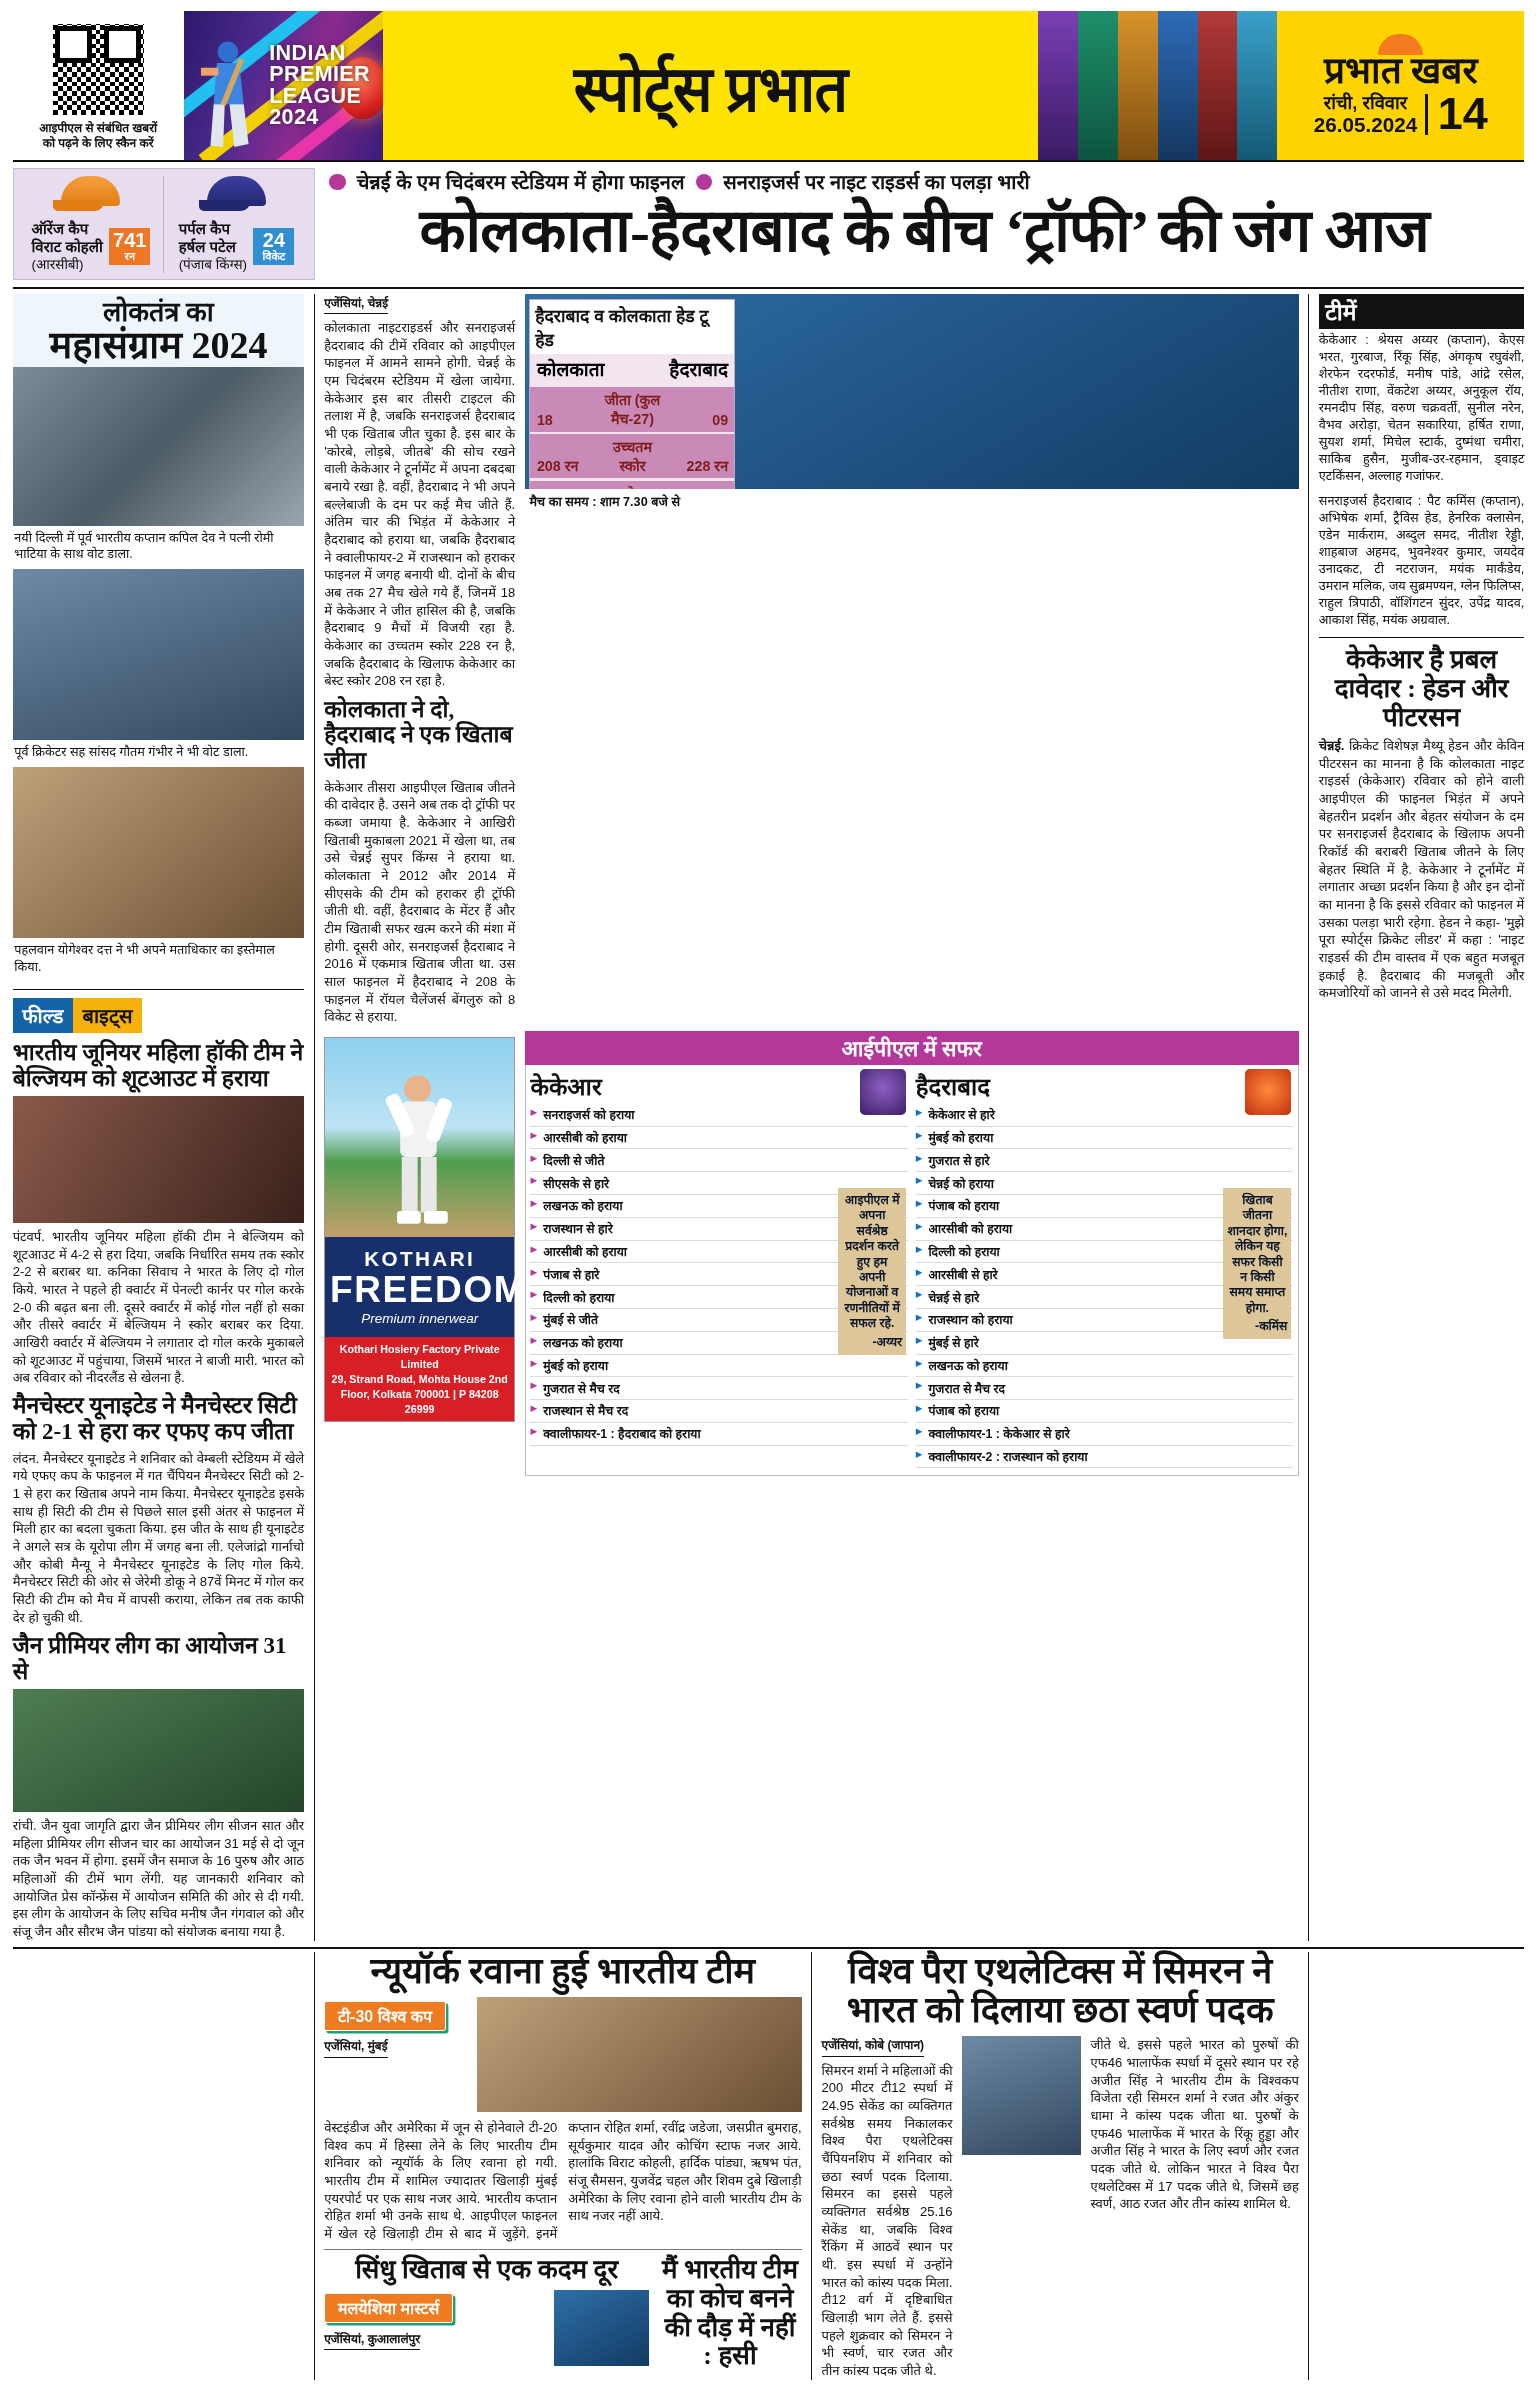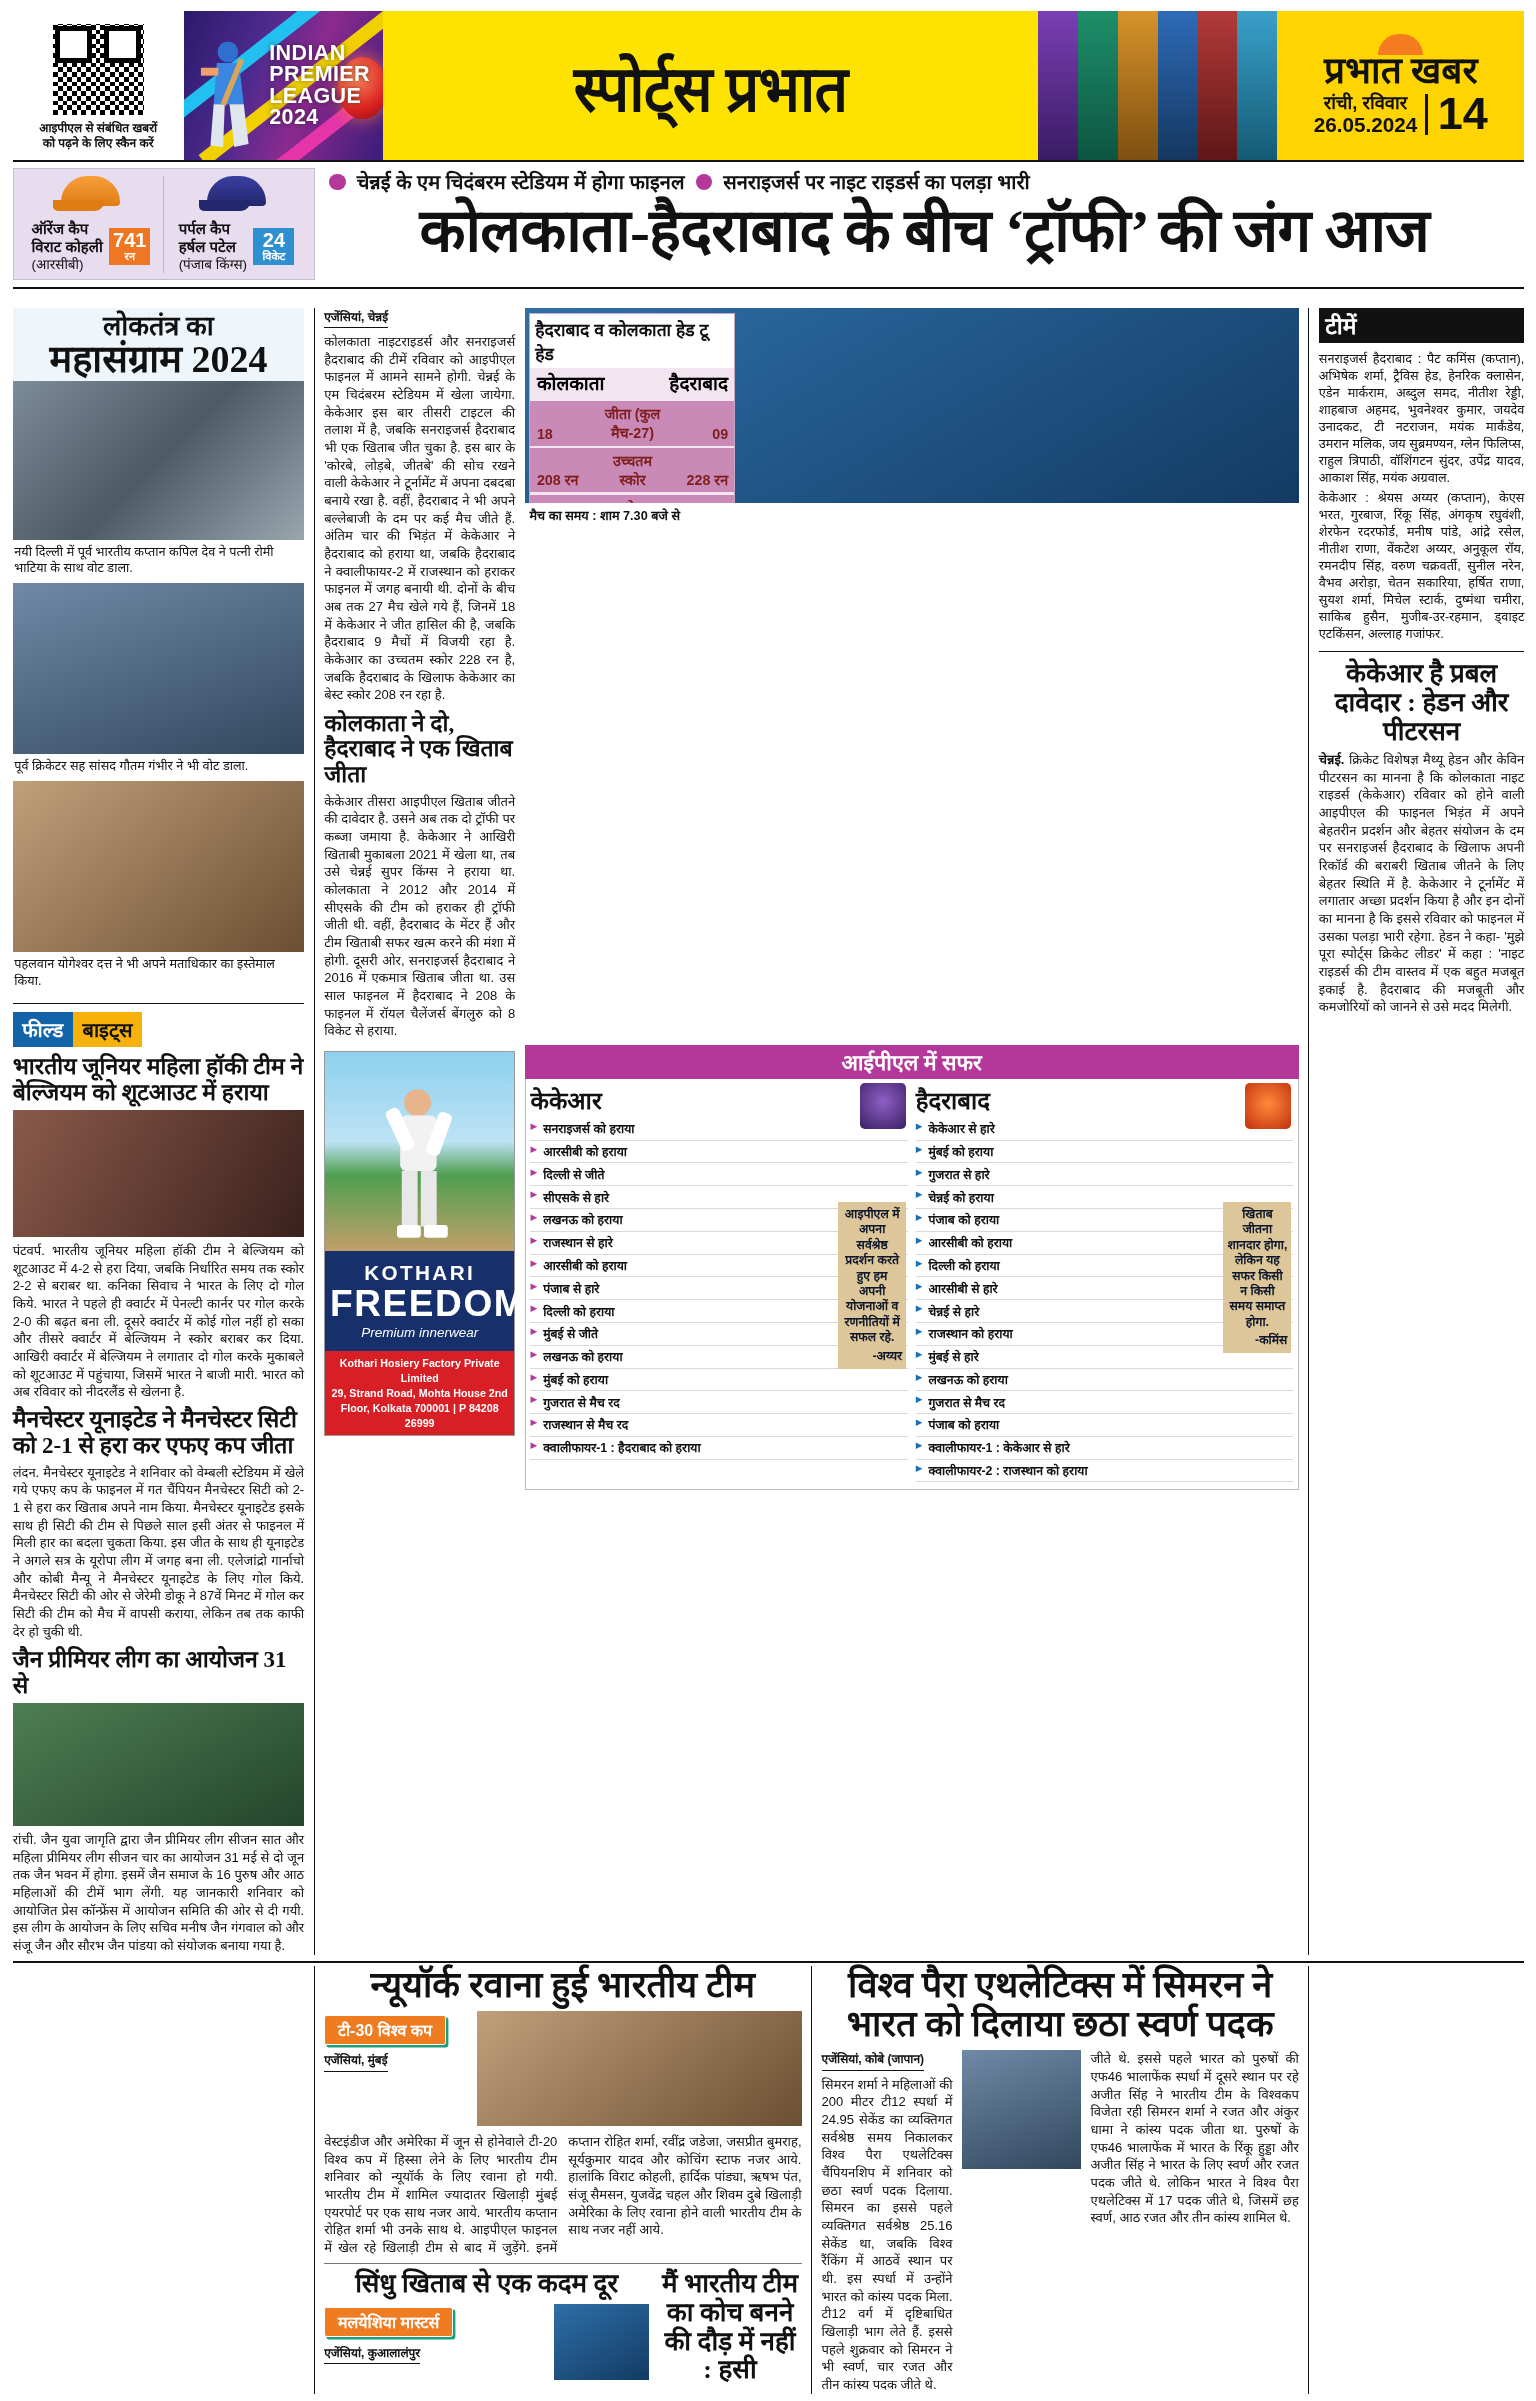--- a/index.html
+++ b/index.html
@@ -137,21 +137,21 @@
     font-size: 60px; font-weight: 900; color:#111; line-height:1.06; margin-top:4.8px;
     font-family:"Liberation Serif", serif; letter-spacing:-0.8px; text-align:center;
   }
   .rule-thick { border-top:2.4px solid #111; margin-top:6.4px; }
 
   
   .main-grid {
     display:grid;
     grid-template-columns: 302px 1fr 215px;
     gap: 0px;
-    margin-top: 19px;
+    margin-top: 5px;
   }
   .col { padding: 0 9.5px; }
   .col-left  { border-right:1.6px solid #111; padding-left:0; }
   .col-mid   { border-right:1.6px solid #111; }
   .col-right { padding-right:0; }
 
   .lok-logo { text-align:center; padding:4.8px 0 3.2px; background:#eef6fb; position:relative;}
   .lok-l1 { font-size:27px; font-weight:900; color:#111; font-family:"Liberation Serif",serif; line-height:1;}
   .lok-l2 { font-size:38px; font-weight:900; color:#111; font-family:"Liberation Serif",serif; line-height:1;}
   .lok-l2 .yr { color:#111; }
@@ -517,22 +517,22 @@
                 <span class="src">-कमिंस</span>
               </div>
             </div>
           </div>
         </div>
       </div>
     </div>
 
     <div class="col col-right">
       <div class="teams-bar">टीमें</div>
+      <div class="teams-body">केकेआर : श्रेयस अय्यर (कप्तान), केएस भरत, गुरबाज, रिंकू सिंह, अंगकृष रघुवंशी, शेरफेन रदरफोर्ड, मनीष पांडे, आंद्रे रसेल, नीतीश राणा, वेंकटेश अय्यर, अनुकूल रॉय, रमनदीप सिंह, वरुण चक्रवर्ती, सुनील नरेन, वैभव अरोड़ा, चेतन सकारिया, हर्षित राणा, सुयश शर्मा, मिचेल स्टार्क, दुष्मंथा चमीरा, साकिब हुसैन, मुजीब-उर-रहमान, ड्वाइट एटकिंसन, अल्लाह गजांफर.</div>
       <div class="teams-body" style="margin-top:4.8px">सनराइजर्स हैदराबाद : पैट कमिंस (कप्तान), अभिषेक शर्मा, ट्रैविस हेड, हेनरिक क्लासेन, एडेन मार्कराम, अब्दुल समद, नीतीश रेड्डी, शाहबाज अहमद, भुवनेश्वर कुमार, जयदेव उनादकट, टी नटराजन, मयंक मार्कंडेय, उमरान मलिक, जय सुब्रमण्यन, ग्लेन फिलिप्स, राहुल त्रिपाठी, वॉशिंगटन सुंदर, उपेंद्र यादव, आकाश सिंह, मयंक अग्रवाल.</div>
-      <div class="teams-body">केकेआर : श्रेयस अय्यर (कप्तान), केएस भरत, गुरबाज, रिंकू सिंह, अंगकृष रघुवंशी, शेरफेन रदरफोर्ड, मनीष पांडे, आंद्रे रसेल, नीतीश राणा, वेंकटेश अय्यर, अनुकूल रॉय, रमनदीप सिंह, वरुण चक्रवर्ती, सुनील नरेन, वैभव अरोड़ा, चेतन सकारिया, हर्षित राणा, सुयश शर्मा, मिचेल स्टार्क, दुष्मंथा चमीरा, साकिब हुसैन, मुजीब-उर-रहमान, ड्वाइट एटकिंसन, अल्लाह गजांफर.</div>
 
       <div class="hr-rule"></div>
 
       <div class="mid-head">केकेआर है प्रबल दावेदार : हेडन और पीटरसन</div>
       <div class="body-text">
         <b>चेन्नई.</b>
         <span>क्रिकेट विशेषज्ञ मैथ्यू हेडन और केविन पीटरसन का मानना है कि कोलकाता नाइट राइडर्स (केकेआर) रविवार को होने वाली आइपीएल की फाइनल भिड़ंत में अपने बेहतरीन प्रदर्शन और बेहतर संयोजन के दम पर सनराइजर्स हैदराबाद के खिलाफ अपनी रिकॉर्ड की बराबरी खिताब जीतने के लिए बेहतर स्थिति में है. केकेआर ने टूर्नामेंट में लगातार अच्छा प्रदर्शन किया है और इन दोनों का मानना है कि इससे रविवार को फाइनल में उसका पलड़ा भारी रहेगा. हेडन ने कहा- 'मुझे पूरा स्पोर्ट्स क्रिकेट लीडर' में कहा : 'नाइट राइडर्स की टीम वास्तव में एक बहुत मजबूत इकाई है. हैदराबाद की मजबूती और कमजोरियों को जानने से उसे मदद मिलेगी.</span>
       </div>
     </div>
   </div>

